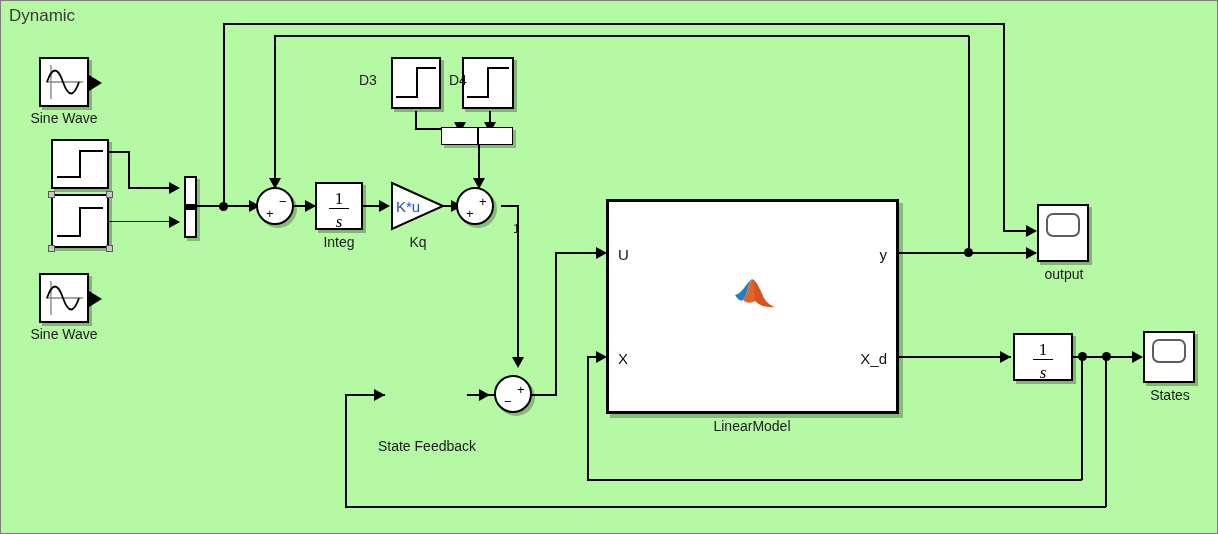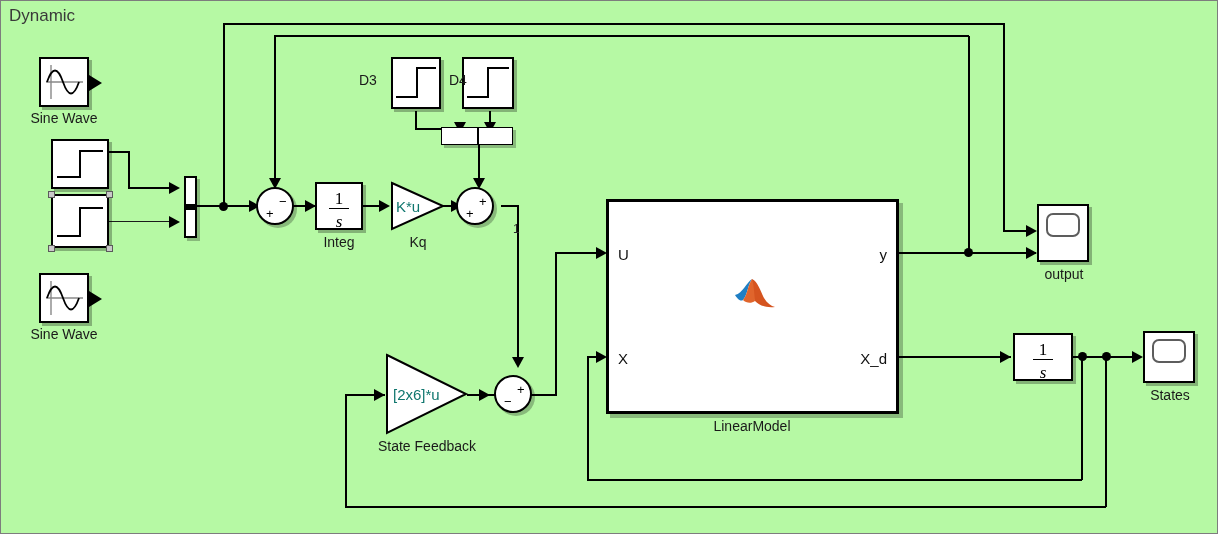--- a/index.html
+++ b/index.html
@@ -89,21 +89,21 @@
     color: #000;
     line-height: 1;
   }
   .gain {
     position: absolute;
   }
   .gain svg { display: block; }
   .gain-text {
     position: absolute;
     font-size: 15px;
-    color: #0f766e;
+    color: #1d4ed8;
     white-space: nowrap;
   }
   .mux {
     position: absolute;
     background: #000000;
     box-shadow: 3px 3px 0 rgba(0,0,0,0.25);
   }
   .port-label {
     position: absolute;
     font-size: 15px;
@@ -301,26 +301,20 @@
     </svg>
     <div class="gain-text" style="left:6px; top:17px;">K*u</div>
   </div>
   <div class="blk-label" style="left:382px; top:234px; width:70px;">Kq</div>
 
   <div class="sum" style="left:455px; top:186px;">
     <span class="sign" style="left:21px; top:6px;">+</span>
     <span class="sign" style="left:8px; top:18px;">+</span>
   </div>
 
-  <div class="gain" style="left:384px; top:352px;">
-    <svg width="84" height="82" viewBox="0 0 84 82">
-      <path d="M2 2 L81 41 L2 80 Z" fill="#ffffff" stroke="#000" stroke-width="2"></path>
-    </svg>
-    <div class="gain-text" style="left:8px; top:33px;">[2x6]*u</div>
-  </div>
   <div class="blk-label" style="left:356px; top:438px; width:140px;">State Feedback</div>
 
   <div class="sum" style="left:493px; top:374px;">
     <span class="sign" style="left:21px; top:6px;">+</span>
     <span class="sign" style="left:8px; top:18px;">−</span>
   </div>
 
   <div class="subsys" style="left:605px; top:198px; width:293px; height:215px;">
     <div class="port-label" style="left:9px; top:44px;">U</div>
     <div class="port-label" style="left:9px; top:148px;">X</div>

